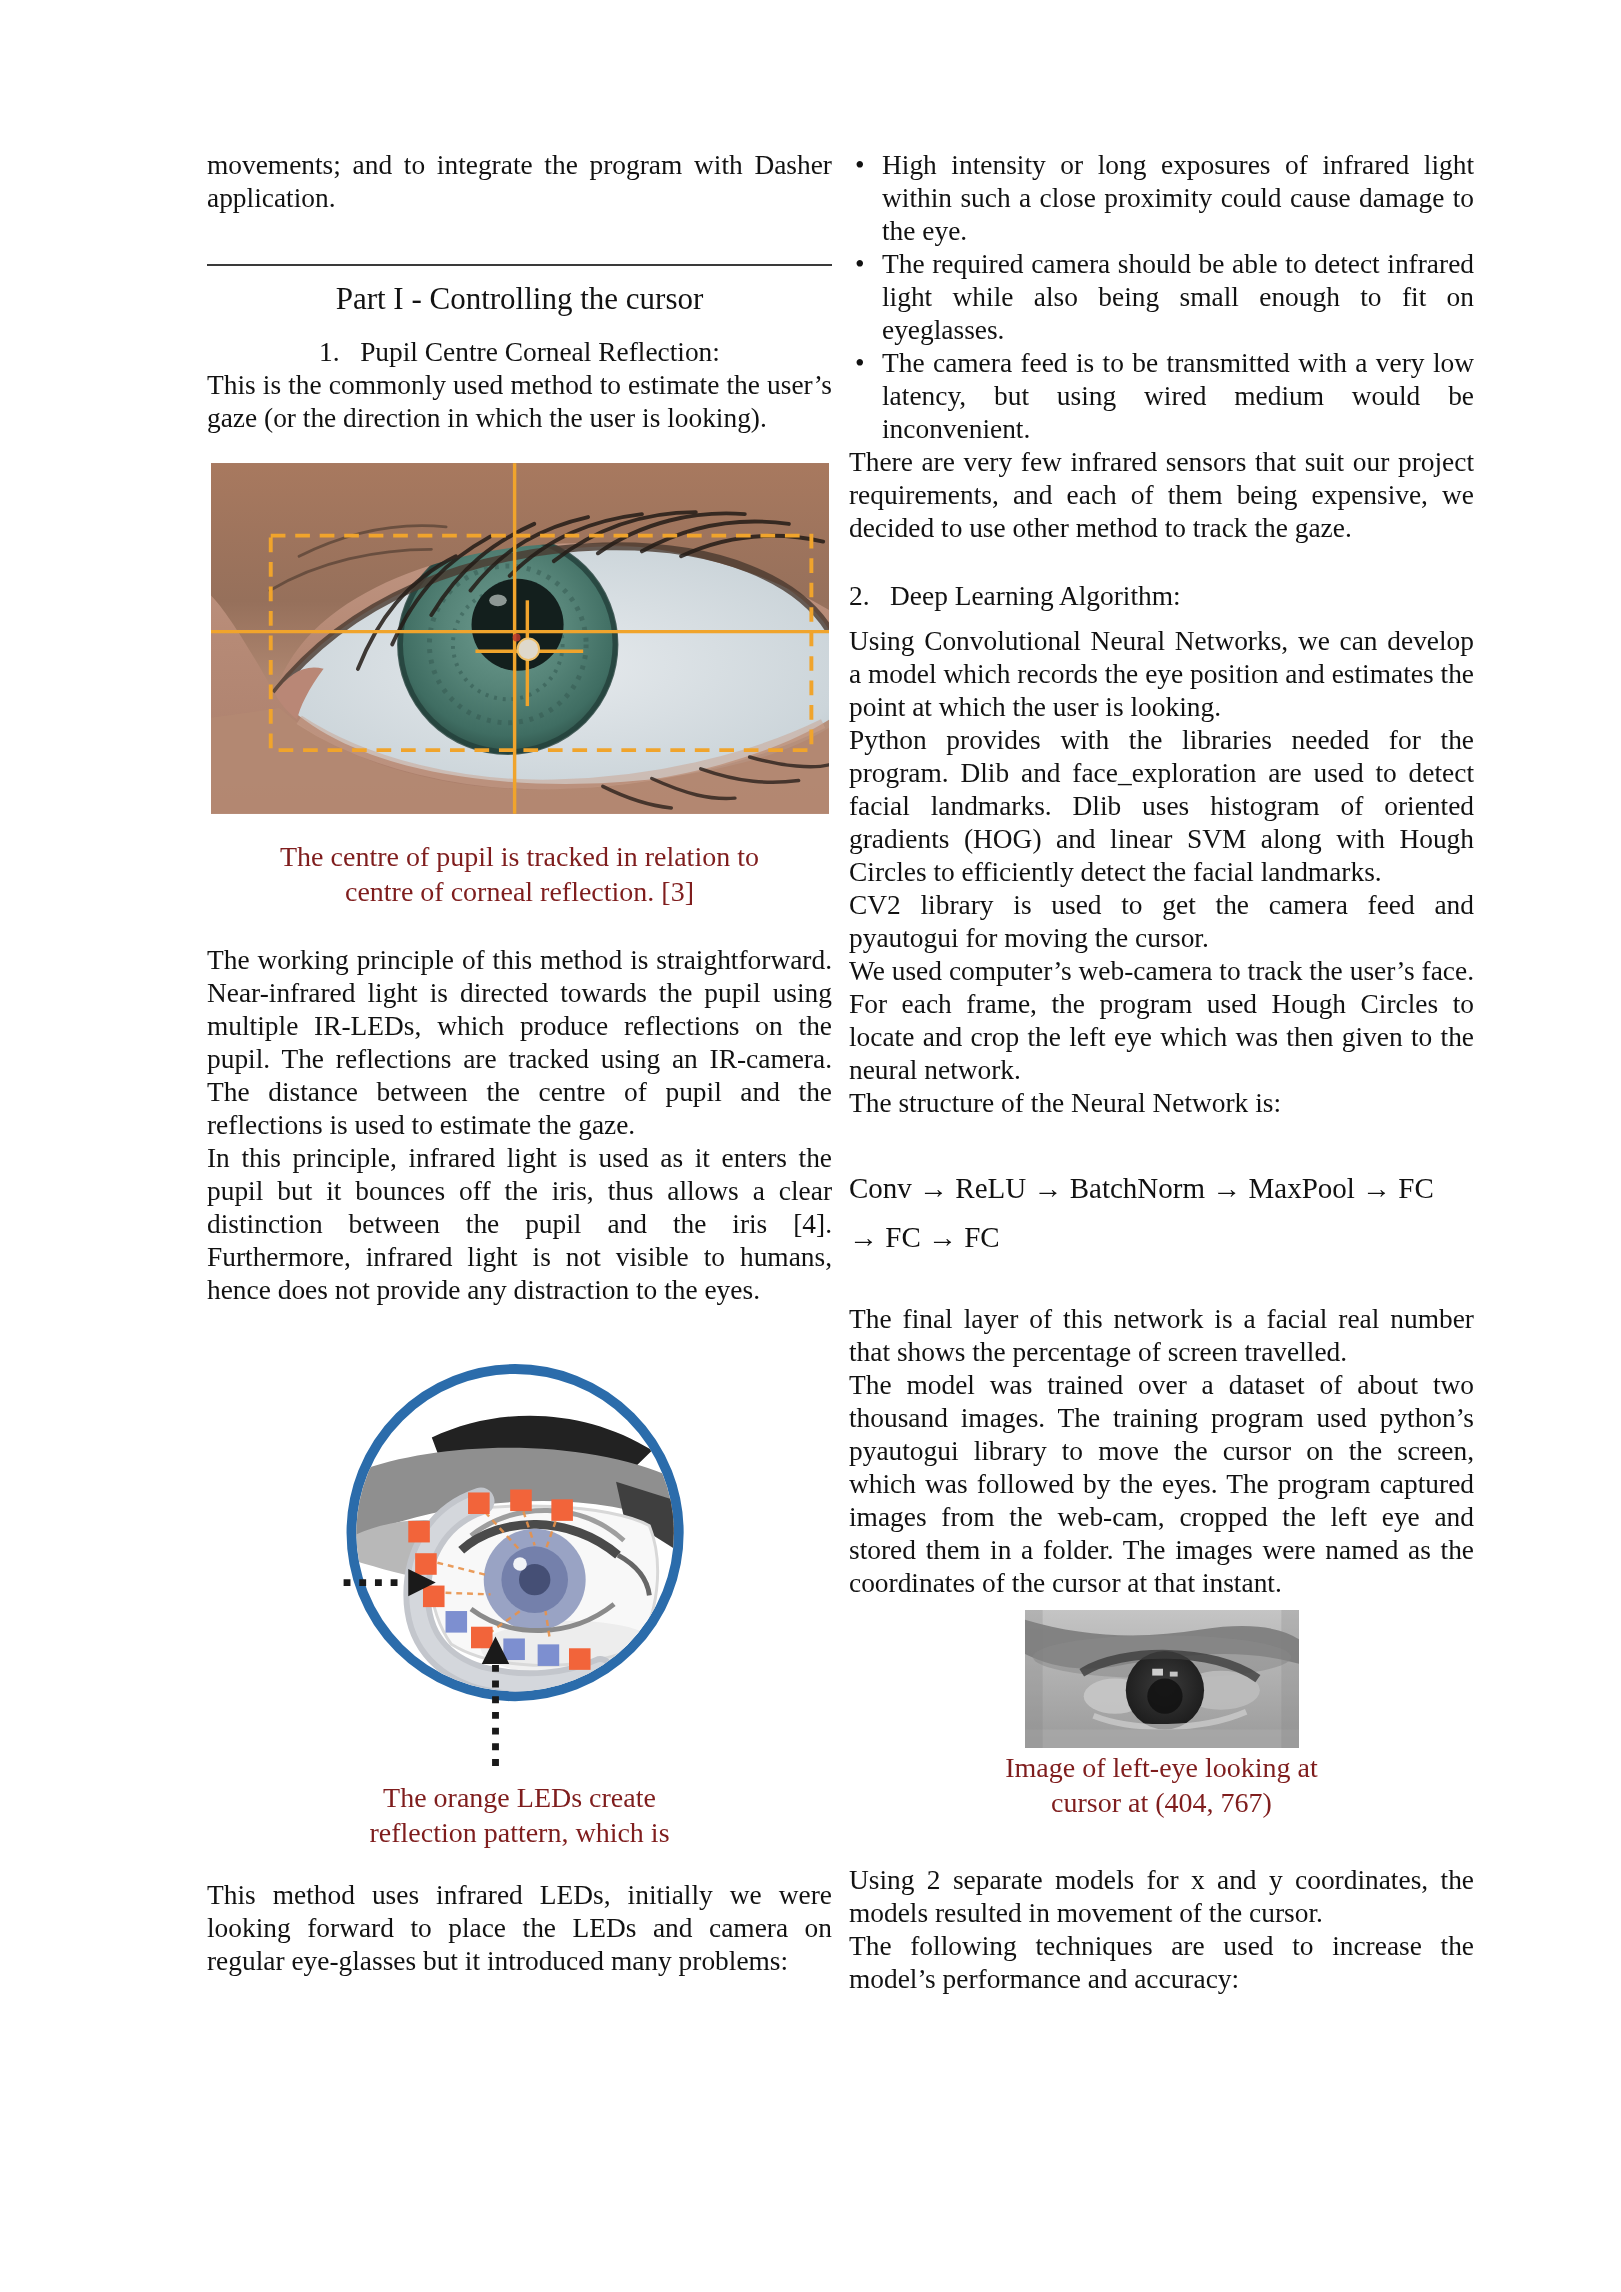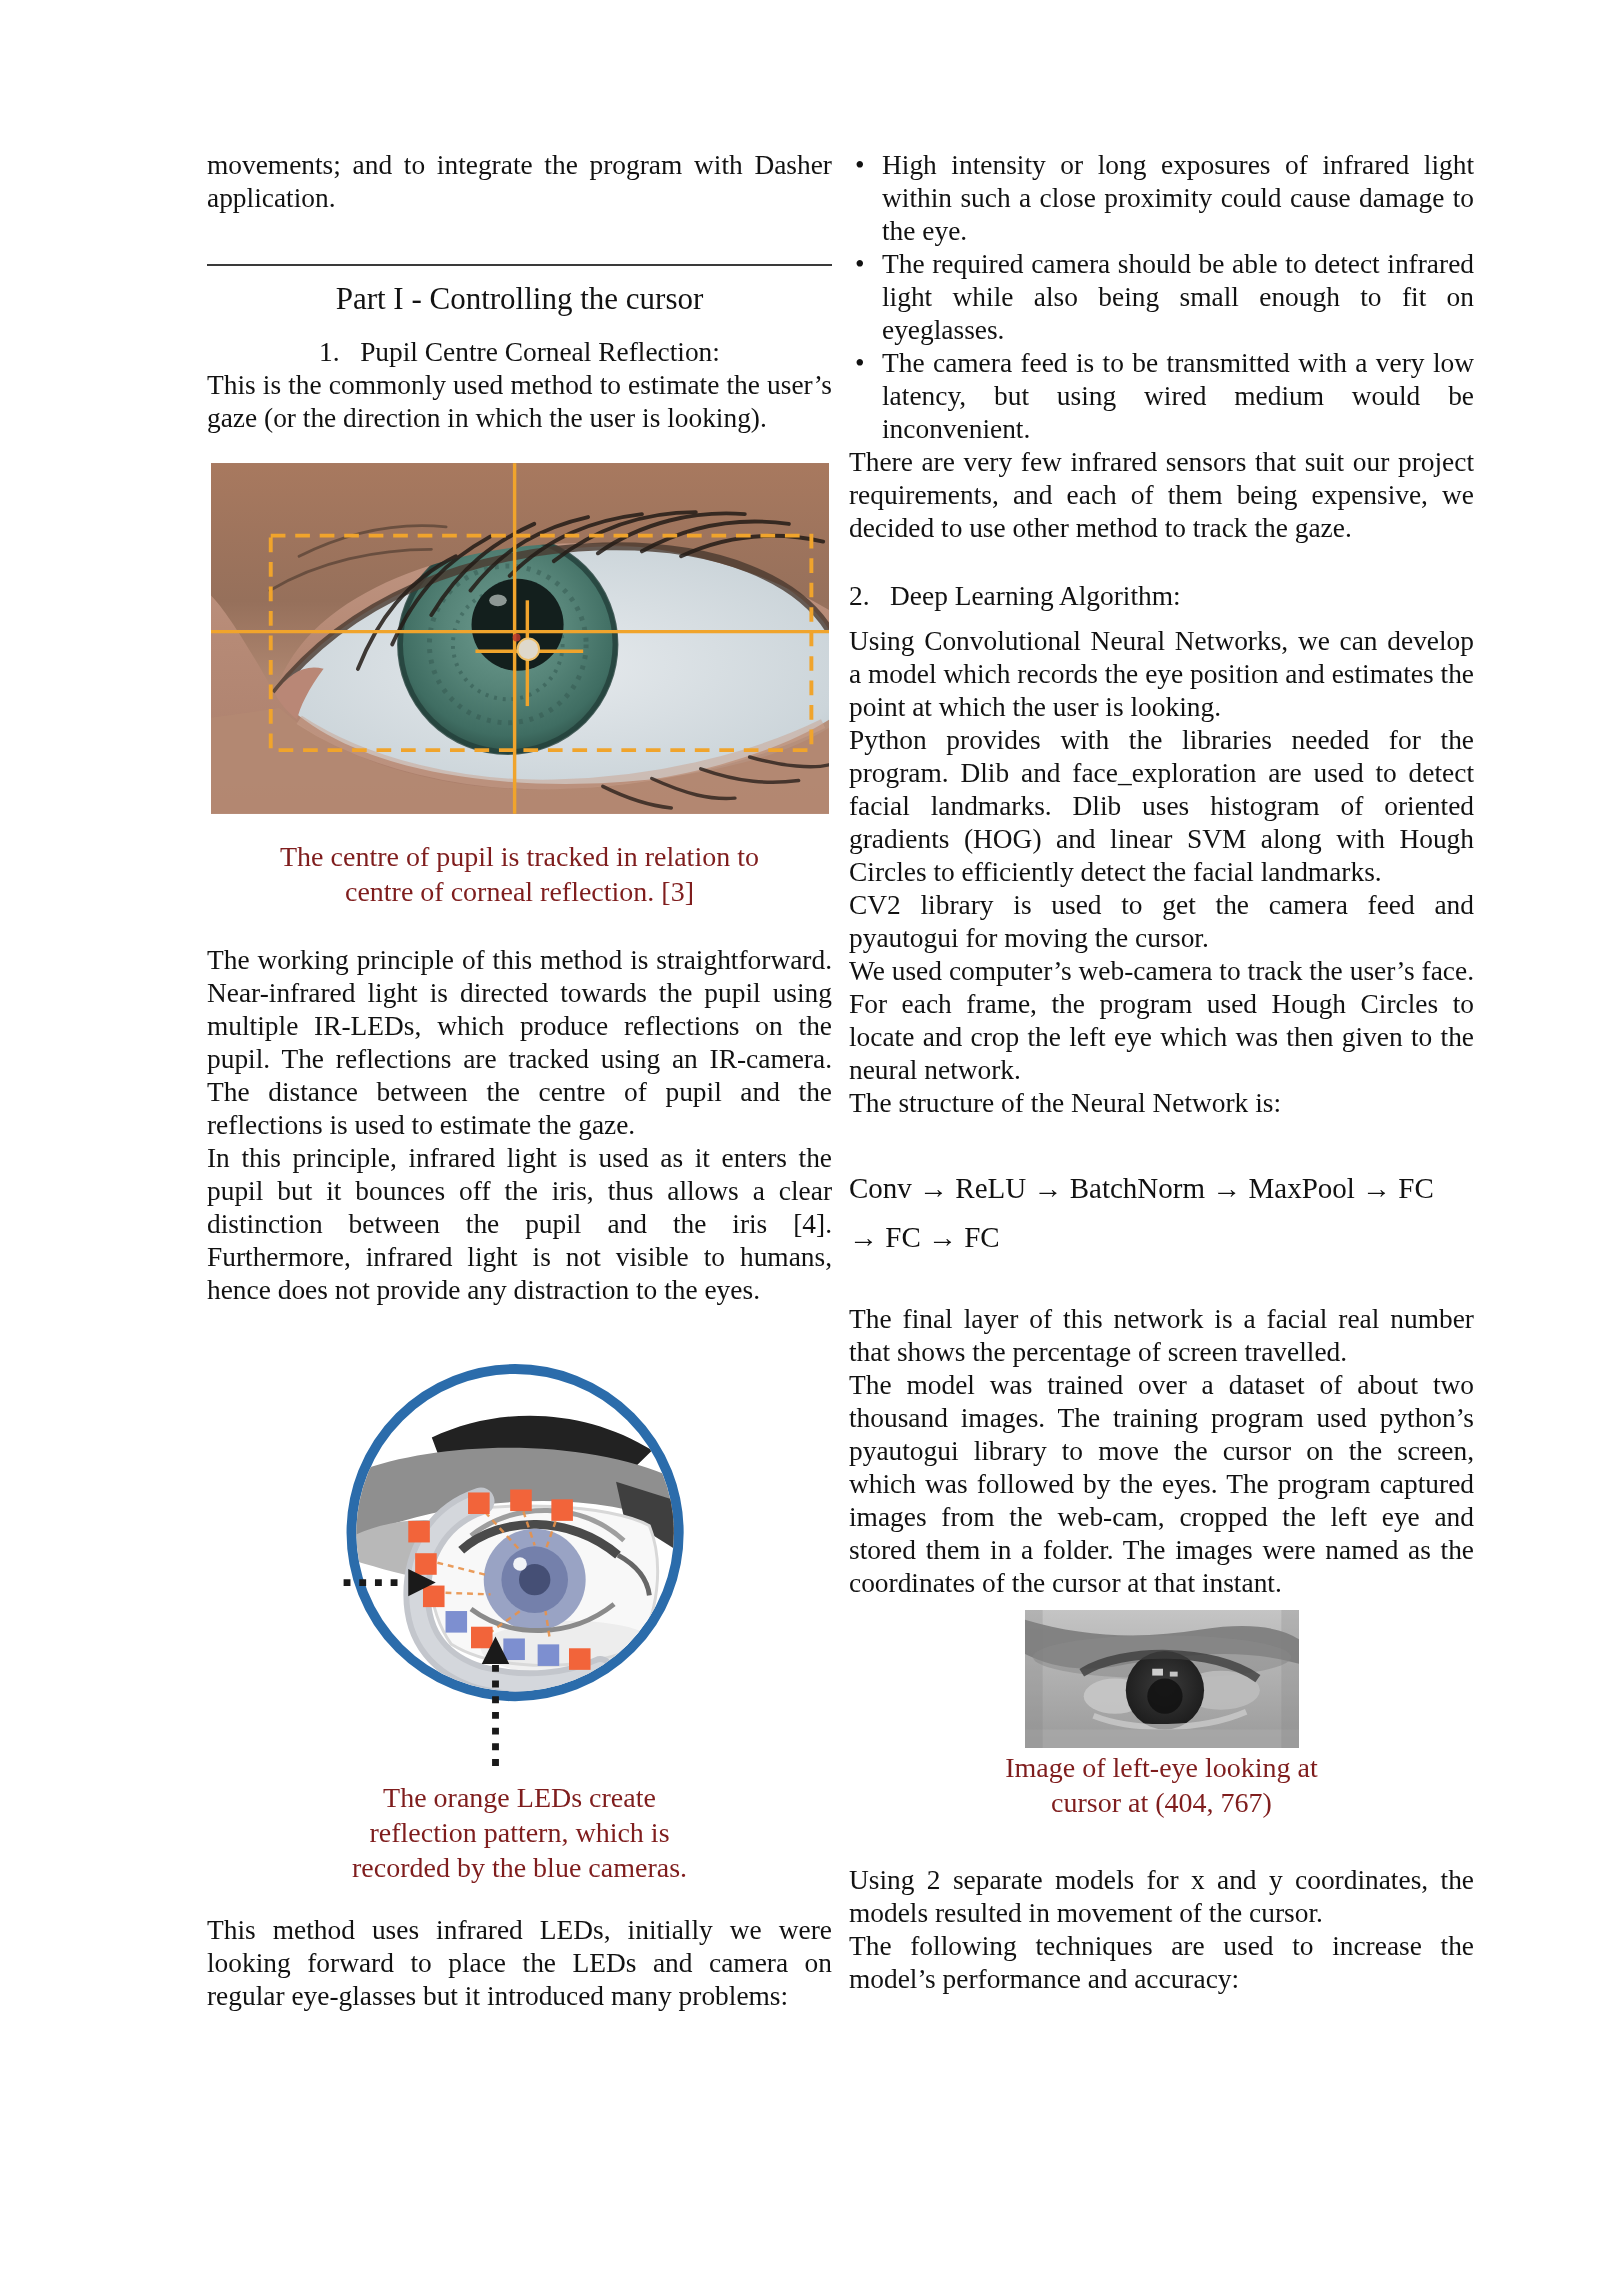--- a/index.html
+++ b/index.html
@@ -233,21 +233,20 @@
         <g>
           <line x1="175" y1="420" x2="175" y2="314" stroke="#1a1a1a" stroke-width="7" stroke-dasharray="7 9"></line>
           <polygon points="161,316 189,316 175,288" fill="#1a1a1a"></polygon>
         </g>
       </svg>
     </div>
 
     <div class="caption cap2">
       <span>The orange LEDs create</span>
       <span>reflection pattern, which is</span>
-      <span>recorded by the blue cameras.</span>
     </div>
 
     <p class="para" style="margin-top:29px;">This method uses infrared LEDs, initially we were looking forward to place the LEDs and camera on regular eye-glasses but it introduced many problems:</p>
   </div>
 
   <div class="col col-right">
 
     <ul class="bullet-list">
       <li><span class="bl">•</span><span>High intensity or long exposures of infrared light within such a close proximity could cause damage to the eye.</span></li>
       <li><span class="bl">•</span><span>The required camera should be able to detect infrared light while also being small enough to fit on eyeglasses.</span></li>

